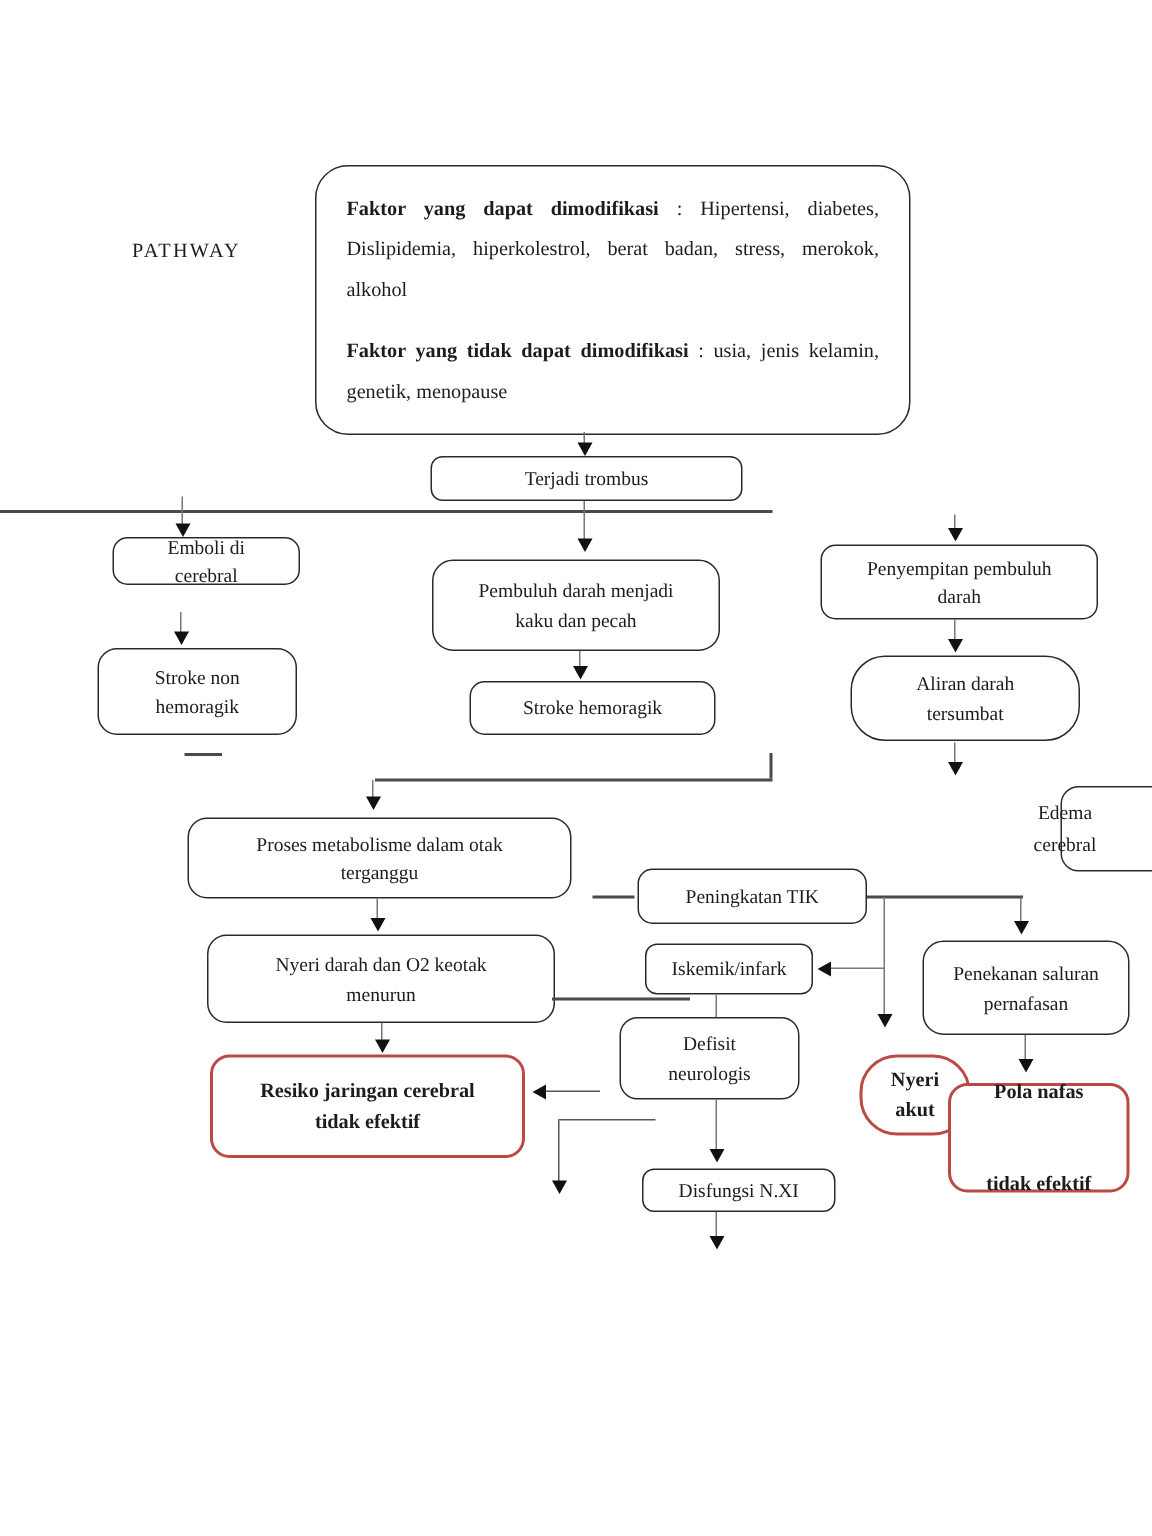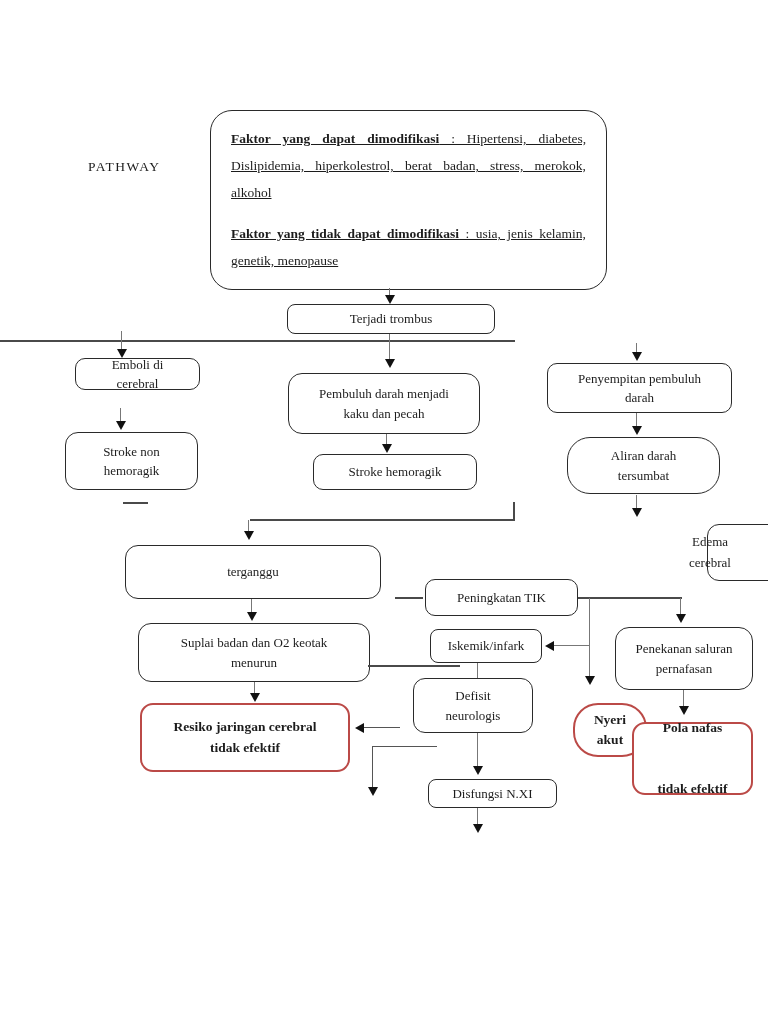--- a/index.html
+++ b/index.html
@@ -6,21 +6,21 @@
   #screen{position:relative;width:768px;height:1024px;background:#ffffff;overflow:hidden;
           font-family:"Liberation Serif", serif;color:#1c1c1c;}
   .node{position:absolute;box-sizing:border-box;border:1.5px solid #2a2a2a;border-radius:10px;
         background:#ffffff;display:flex;flex-direction:column;align-items:center;justify-content:center;
         text-align:center;font-size:13px;line-height:1.5;padding:2px 4px;}
   .node .ln{display:block;white-space:nowrap;}
   .diag{border:2.8px solid #bb4a47;border-radius:13px;font-weight:bold;font-size:13.5px;}
   .freetext{position:absolute;display:flex;flex-direction:column;align-items:center;justify-content:center;
         text-align:center;font-size:13px;line-height:1.6;z-index:3;background:transparent;}
   .bigbox{position:absolute;box-sizing:border-box;border:1.6px solid #2a2a2a;border-radius:22px;
-        background:#fff;padding:14px 20px 10px 20px;font-size:13.5px;text-decoration:underline;}
+        background:#fff;padding:14px 20px 10px 20px;font-size:13.5px;}
   .bigbox p{margin:0 0 14px 0;text-align:justify;line-height:2.0;}
   .bigbox p:last-child{margin-bottom:0;}
   .pathway{position:absolute;left:88px;top:159px;font-size:13.5px;letter-spacing:1.5px;}
   .hl{position:absolute;height:1.6px;background:#4a4a4a;}
   .vl{position:absolute;width:1.6px;background:#4a4a4a;}
   .stem{position:absolute;width:1.4px;background:#777777;}
   .ah-d{position:absolute;width:0;height:0;border-left:5px solid transparent;
         border-right:5px solid transparent;border-top:9px solid #111111;}
   .ah-l{position:absolute;width:0;height:0;border-top:5px solid transparent;
         border-bottom:5px solid transparent;border-right:9px solid #111111;}
@@ -70,33 +70,34 @@
     <span class="ln">tersumbat</span>
   </div>
 
   <div class="node" style="left:707px;top:524px;width:100px;height:57px;border-radius:12px;"></div>
   <div class="freetext" style="left:676px;top:527px;width:68px;height:52px;">
     <span class="ln">Edema</span>
     <span class="ln">cerebral</span>
   </div>
 
   <div class="node" style="left:125px;top:545px;width:256px;height:54px;border-radius:13px;">
+    <span class="ln">Proses metabolisme  dalam otak</span>
     <span class="ln">terganggu</span>
   </div>
 
   <div class="node" style="left:425px;top:579px;width:153px;height:37px;">
     <span class="ln">Peningkatan TIK</span>
   </div>
 
   <div class="node" style="left:430px;top:629px;width:112px;height:34px;border-radius:8px;">
     <span class="ln">Iskemik/infark</span>
   </div>
 
   <div class="node" style="left:138px;top:623px;width:232px;height:59px;border-radius:13px;">
-    <span class="ln">Suplai badan dan O2 keotak</span>
+    <span class="ln">Nyeri darah dan O2 keotak</span>
     <span class="ln">menurun</span>
   </div>
 
   <div class="node diag" style="left:140px;top:703px;width:210px;height:69px;">
     <span class="ln">Resiko jaringan cerebral</span>
     <span class="ln">tidak efektif</span>
   </div>
 
   <div class="node" style="left:413px;top:678px;width:120px;height:55px;border-radius:12px;">
     <span class="ln">Defisit</span>

